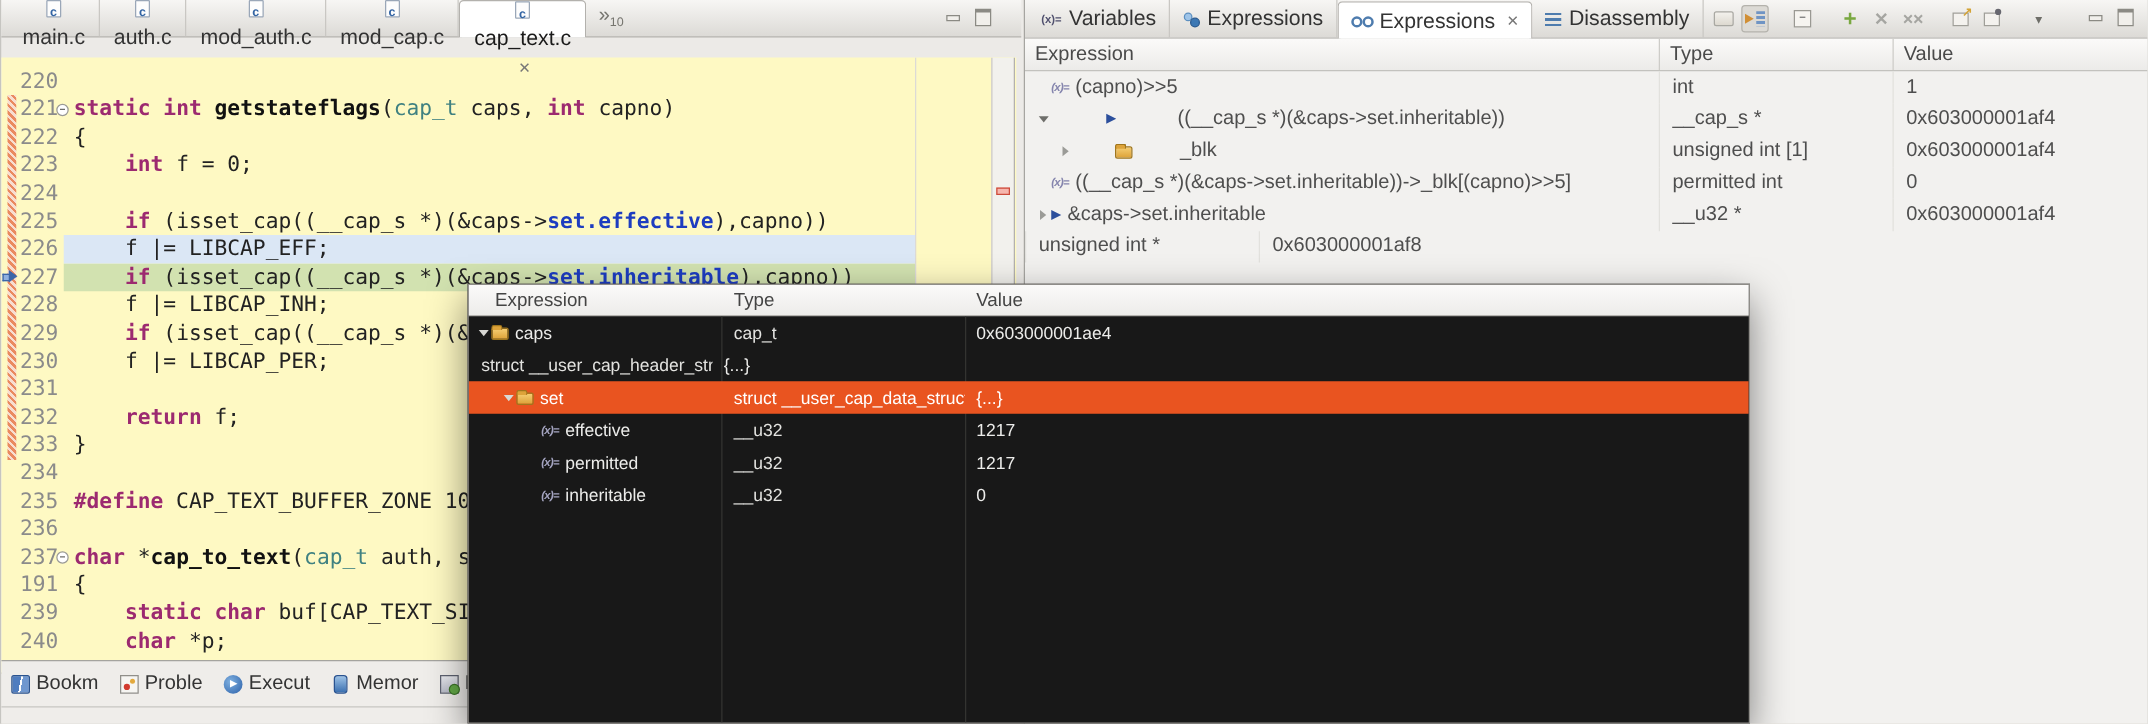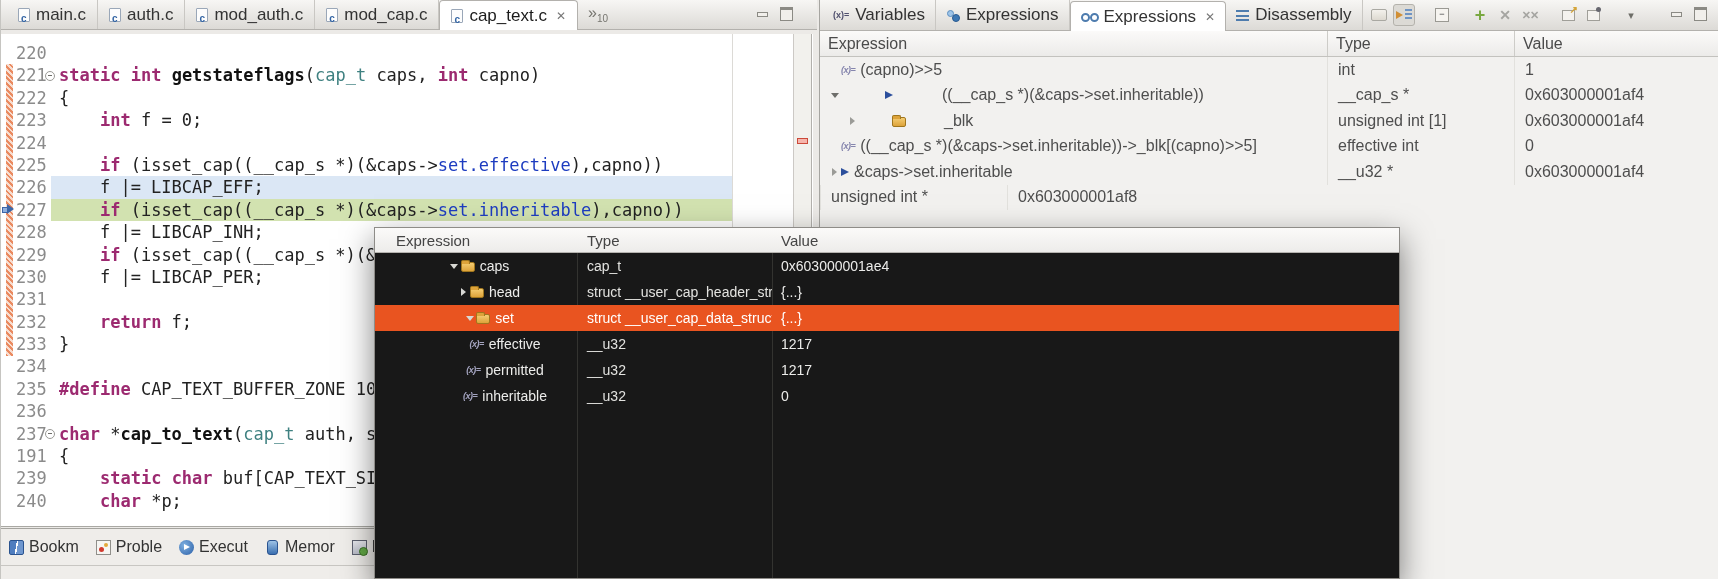--- a/index.html
+++ b/index.html
@@ -7,49 +7,49 @@
         border-left:1px solid #c6c5c1;box-sizing:border-box;}
   *{box-sizing:border-box;}
 
   
   #editor-col{position:absolute;left:0;top:0;width:816px;height:579px;}
   #etabbar{position:absolute;left:0;top:0;width:816px;height:30px;
            background:linear-gradient(#f7f6f4,#dcdad6);border-bottom:1px solid #b3b1ad;
            display:flex;align-items:flex-end;padding-left:6px;}
   #etabs{display:flex;height:30px;align-items:flex-end;}
   .etab{height:29px;display:flex;align-items:center;gap:6px;padding:0 11px;
-        border-right:1px solid #c9c7c3;font-size:17px;color:#333;white-space:nowrap;cursor:default;}
+        border-right:1px solid #c9c7c3;font-size:17px;color:#333;white-space:nowrap;cursor:default;flex-direction:column;}
   .etab.active{background:#fff;border:1px solid #b3b1ad;border-bottom:none;border-radius:4px 4px 0 0;
         height:30px;margin-bottom:-1px;position:relative;z-index:2;color:#1a1a1a;}
   .cicon{width:12px;height:14px;background:#fdfdfd;border:1px solid #9aa7b8;border-radius:1px;
         position:relative;flex:none;}
   .cicon::after{content:'c';position:absolute;bottom:-3px;left:2px;font:bold 10px "Liberation Sans",sans-serif;color:#3465a4;}
   .tclose{color:#777;font-size:12px;margin-left:3px;}
   .toverflow{margin-left:10px;color:#76756f;font-size:16px;align-self:center;}
   .toverflow sub{font-size:10px;}
 
   .winbtns{display:flex;gap:6px;align-items:center;}
   #ewin{position:absolute;right:22px;top:7px;}
   .wbtn{width:18px;height:14px;display:flex;align-items:center;justify-content:center;}
   .wmin::before{content:'';width:9px;height:3px;border:1px solid #8b8a84;background:#f1efeb;}
   .wmax::before{content:'';width:11px;height:10px;border:1px solid #8b8a84;border-top-width:3px;background:#f1efeb;}
 
-  #editor-body{position:absolute;left:0;top:34px;width:812px;height:493px;background:#ffffff;
+  #editor-body{position:absolute;left:0;top:46px;width:812px;height:493px;background:#fef9c3;
         border-bottom:1px solid #a9a8a3;overflow:hidden;}
   #code{position:relative;padding-top:8px;font-family:"DejaVu Sans Mono",monospace;font-size:17px;line-height:22.4px;}
   .cline{position:relative;display:flex;height:22.4px;white-space:pre;width:731px;}
   .cline .ln{position:relative;z-index:1;width:44px;padding-left:15px;color:#8b8b8b;flex:none;}
   .cline .foldc{position:relative;z-index:1;width:14px;flex:none;display:flex;align-items:center;}
   .cline .cbody{position:relative;z-index:1;flex:1;color:#222;}
   .cline.hl-blue::before,.cline.hl-green::before{content:'';position:absolute;left:50px;right:0;top:0;bottom:0;z-index:0;}
   .cline.hl-blue::before{background:#dbe7f5;}
   .cline.hl-green::before{background:#d2e2b0;}
   .kw{color:#9c2a70;font-weight:bold;}
   .ty{color:#3f8181;}
-  .fld{color:#1d3cc0;}
+  .fld{color:#1d3cc0;font-weight:bold;}
   .fn{color:#111;font-weight:bold;}
   .foldmark{width:10px;height:10px;border:1px solid #9a9a96;border-radius:50%;background:#fff;position:relative;}
   .foldmark::before{content:'';position:absolute;left:2px;top:3.5px;width:4px;height:1px;background:#6e6e6a;}
   #diffbar{position:absolute;left:5px;width:7px;z-index:2;
         background:repeating-linear-gradient(45deg,#ea8a60 0 2px,#f7ddd0 2px 4px);}
   #ip{position:absolute;left:1px;width:13px;height:11px;z-index:3;}
   #ip::before{content:'';position:absolute;left:0;top:3px;width:5px;height:4px;background:#8fb0e0;border:1px solid #3c66a8;border-right:none;}
   #ip::after{content:'';position:absolute;left:5px;top:0;border-left:7px solid #3c66a8;border-top:5px solid transparent;border-bottom:5px solid transparent;}
   #vline{position:absolute;left:731px;top:0;bottom:0;width:1px;background:#dcdad6;}
   #ruler{position:absolute;left:792px;top:0;bottom:0;width:19px;background:#f2f1ed;
@@ -138,21 +138,21 @@
         display:flex;align-items:center;font-size:15px;color:#444;}
   .ppc-exp{width:202px;padding-left:21px;}
   .ppc-type{width:195px;padding-left:10px;}
   .ppc-val{flex:1;padding-left:9px;}
   #ppbody{position:absolute;left:0;top:25px;right:0;bottom:0;overflow:hidden;}
   .ppsep{position:absolute;top:0;bottom:0;width:1px;background:#333330;}
   .ppsep.s1{left:202px;}  .ppsep.s2{left:397px;}
   .pprow{position:relative;display:flex;height:26px;align-items:center;font-size:14px;color:#ececea;}
   .pprow.sel{background:#e95420;color:#fff;}
   .pprow .cell{height:100%;display:flex;align-items:center;overflow:hidden;white-space:nowrap;}
-  .pprow .c1{width:202px;justify-content:center;}
+  .pprow .c1{width:202px;}
   .pprow .c2{width:195px;padding-left:10px;color:#e3e3e0;}
   .pprow .c3{flex:1;padding-left:9px;}
   .pprow.sel .c2,.pprow.sel .c3{color:#fff;}
   .pprow .xp.v::before{border-top-color:#d8d8d4;}
   .pprow .xp.h::before{border-left-color:#d8d8d4;}
   .pprow .i-expr{color:#a4a4c0;}
 </style>
 </head>
 <body>
 
@@ -315,21 +315,21 @@
           </div>
           <div class="pc-type">unsigned int [1]</div>
           <div class="pc-val">0x603000001af4</div>
         </div>
         <div class="prow">
           <div class="pc-exp" style="padding-left: 8px;">
             <span class="xp "></span>
             <span class="rowic i-expr">(x)=</span>
             <span class="lbl">((__cap_s *)(&amp;caps-&gt;set.inheritable))-&gt;_blk[(capno)&gt;&gt;5]</span>
           </div>
-          <div class="pc-type">effective int</div>
+          <div class="pc-type">permitted int</div>
           <div class="pc-val">0</div>
         </div>
         <div class="prow">
           <div class="pc-exp" style="padding-left: 8px;">
             <span class="xp h"></span>
             <span class="rowic i-ptr"></span>
             <span class="lbl">&amp;caps-&gt;set.inheritable</span>
           </div>
           <div class="pc-type">__u32 *</div>
           <div class="pc-val">0x603000001af4</div>
@@ -354,25 +354,20 @@
           <div class="pprow">
             <div class="cell c1" style="padding-left: 5px;">
               <span class="xp v"></span>
               <span class="rowic i-agg"></span>
               <span class="lbl">caps</span>
             </div>
             <div class="cell c2">cap_t</div>
             <div class="cell c3">0x603000001ae4</div>
           </div>
           <div class="pprow">
-            <div class="cell c1" style="padding-left: 25px;">
-              <span class="xp h"></span>
-              <span class="rowic i-agg"></span>
-              <span class="lbl">head</span>
-            </div>
             <div class="cell c2">struct __user_cap_header_struct</div>
             <div class="cell c3">{...}</div>
           </div>
           <div class="pprow sel">
             <div class="cell c1" style="padding-left: 25px;">
               <span class="xp v"></span>
               <span class="rowic i-agg"></span>
               <span class="lbl">set</span>
             </div>
             <div class="cell c2">struct __user_cap_data_struct</div>

